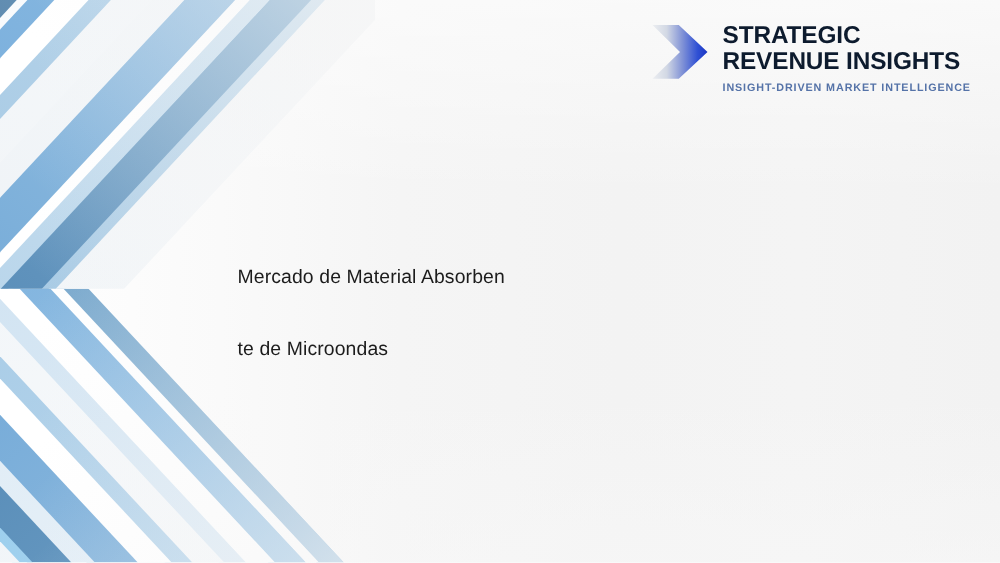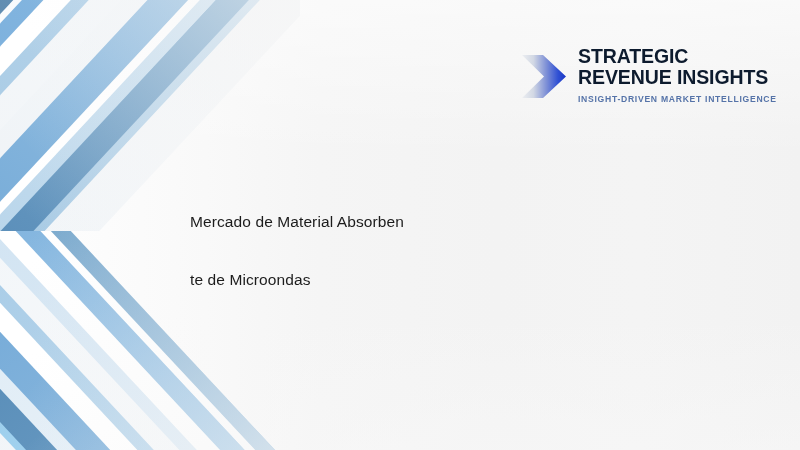--- a/index.html
+++ b/index.html
@@ -104,23 +104,23 @@
     top: 385px;
     color: #1a1a1a;
     font-size: 14.5px;
     letter-spacing: .05px;
   }
 
   
   .logo {
     position: absolute;
     left: 519px;
-    top: 46px;
+    top: 18px;
     display: flex;
-    align-items: center;
+    align-items: flex-start;
     gap: 9px;
   }
   .logo-mark {
     width: 50px;
     height: 47px;
     flex: 0 0 auto;
   }
   .logo-text { display: block; }
   .logo-name {
     color: #0d1b2e;

